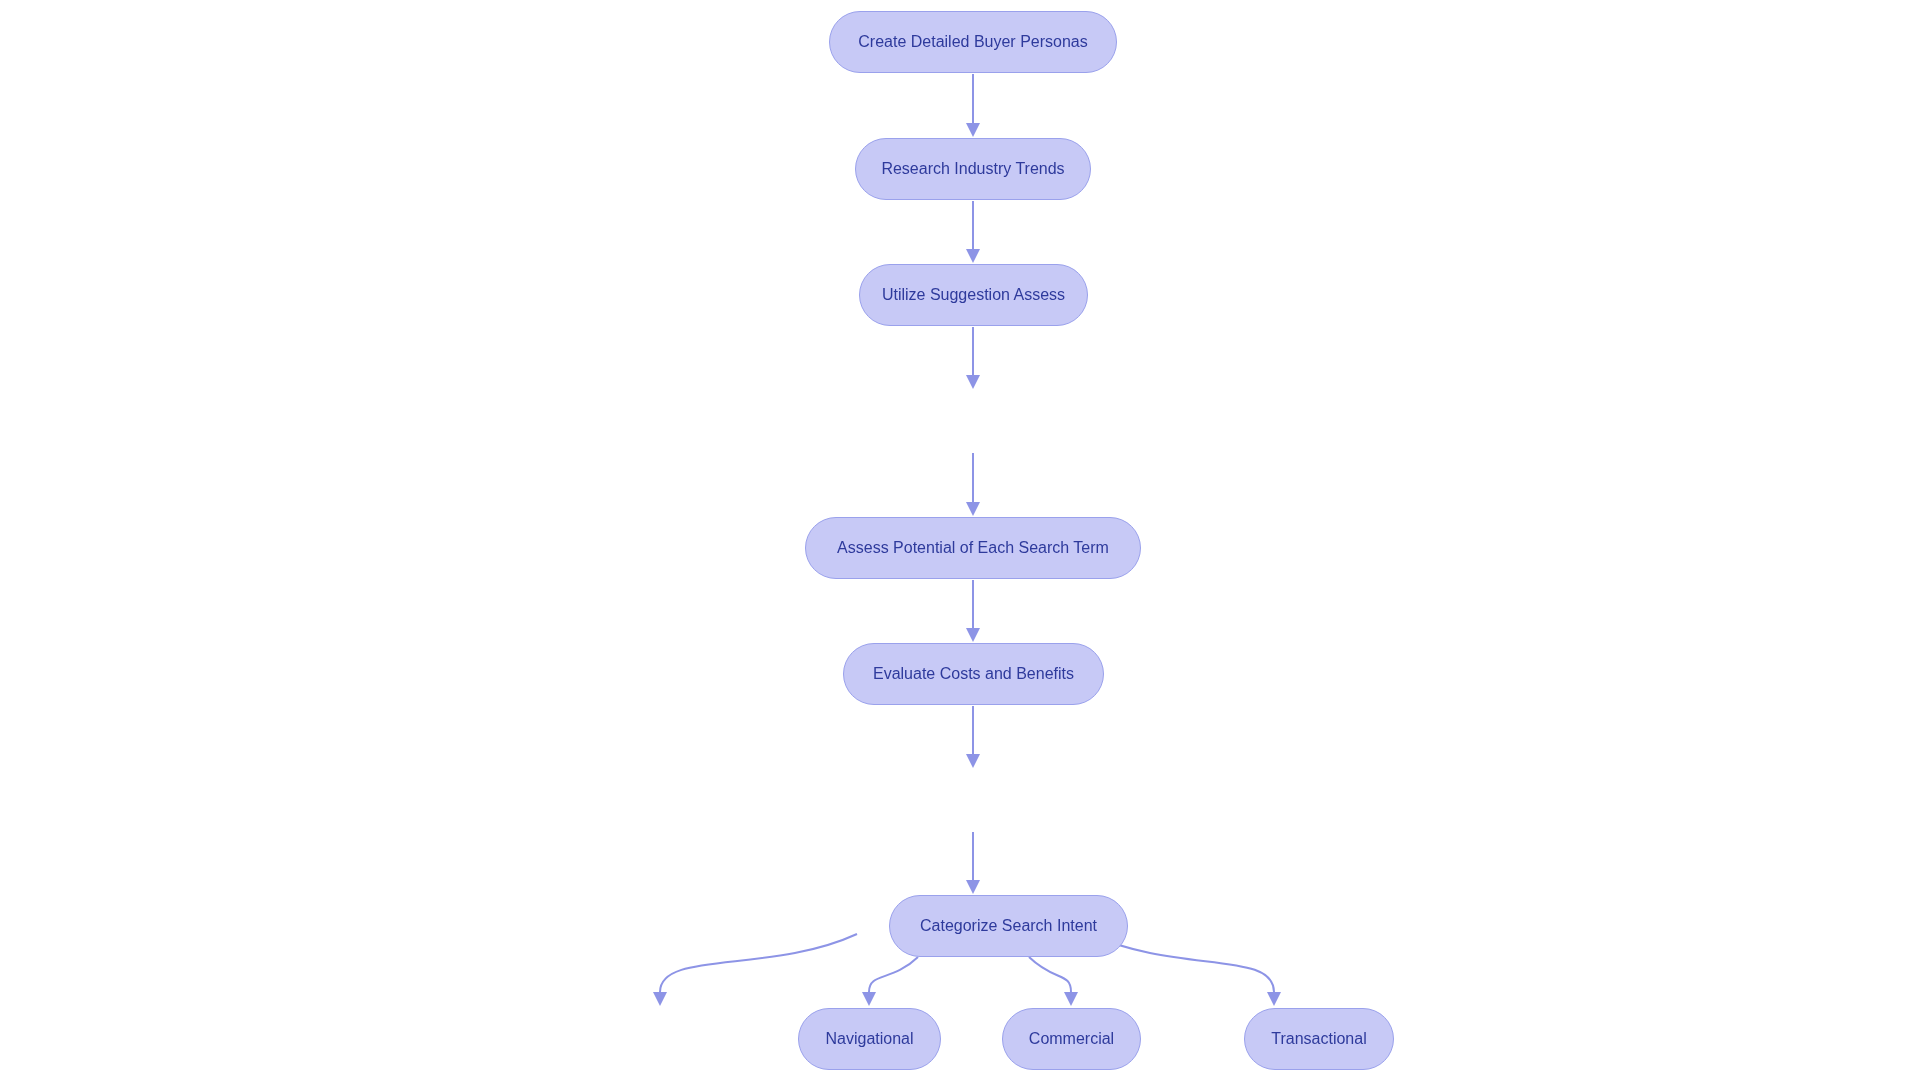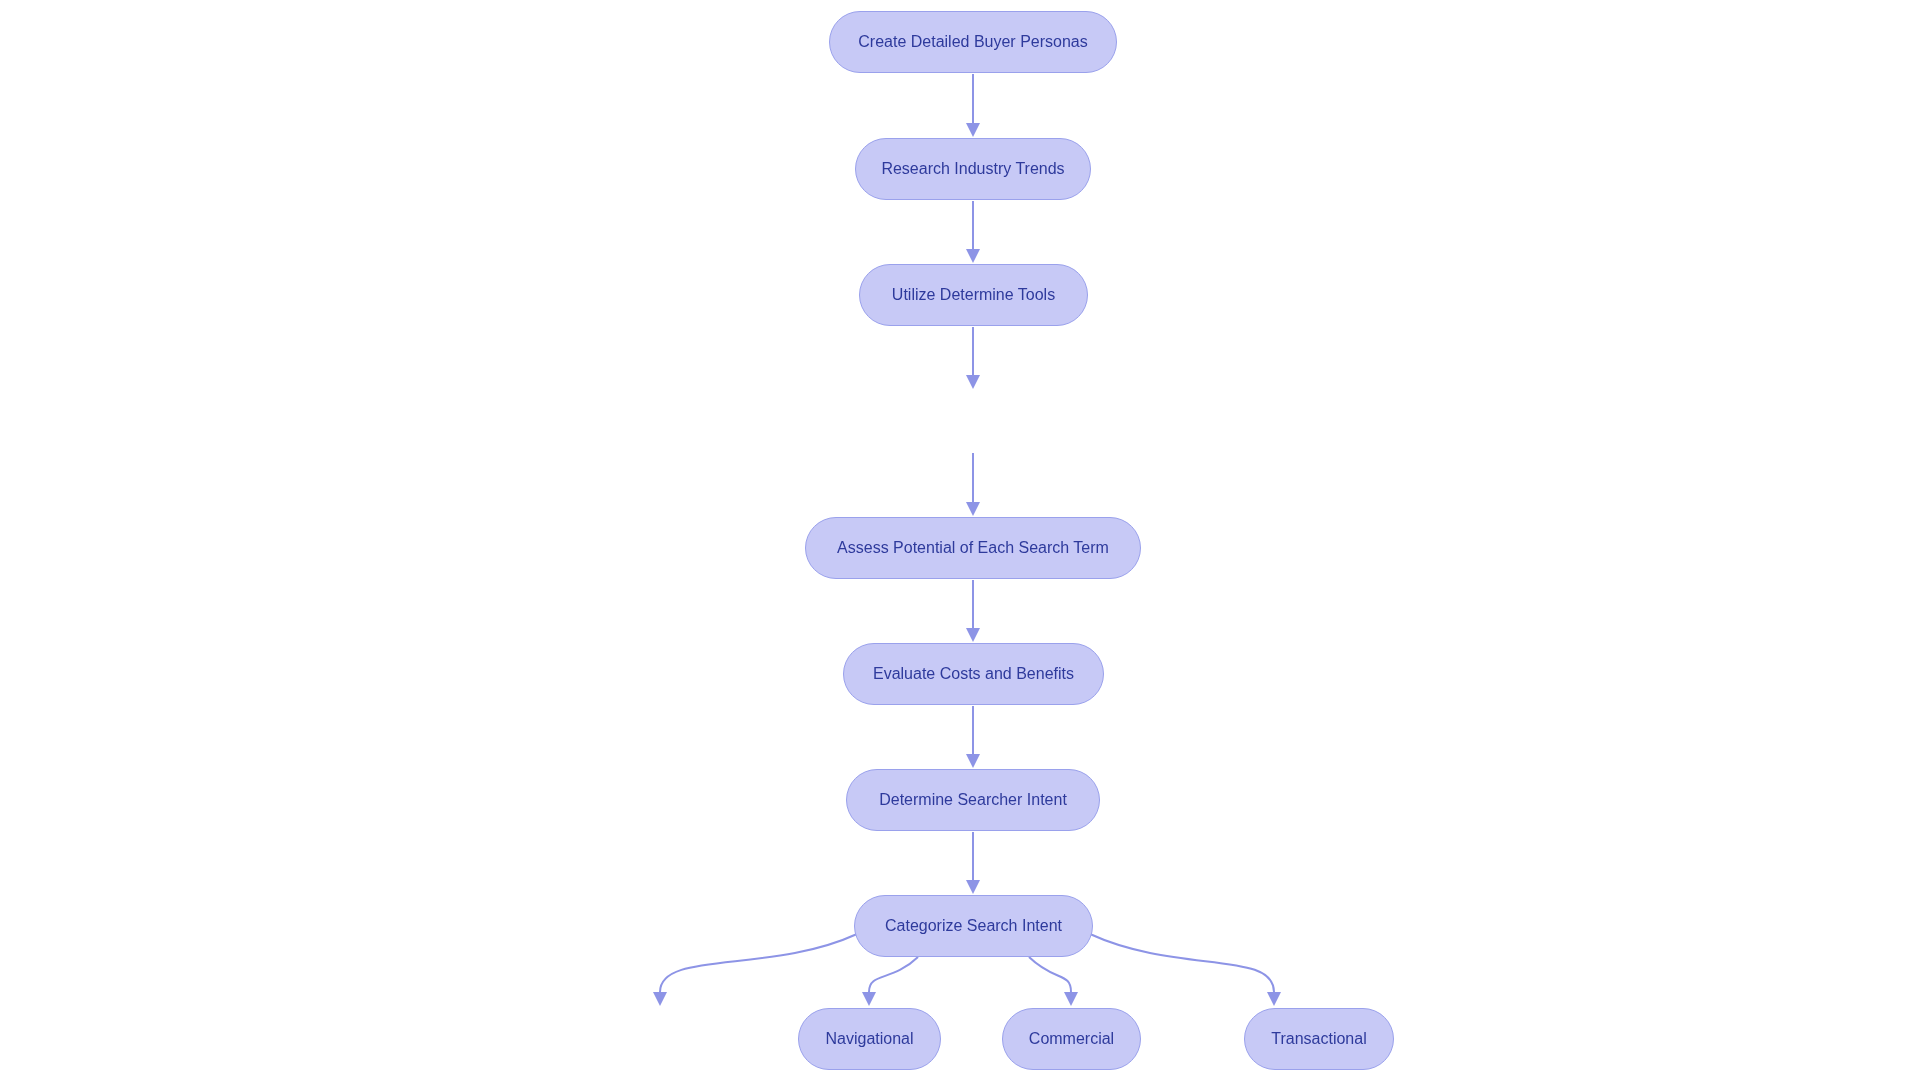--- a/index.html
+++ b/index.html
@@ -101,30 +101,29 @@
     <g>
       <path class="edge-line" d="M1090 934 C1177 974, 1274 950, 1274 992"></path>
       <polygon class="arrow-head" points="1267,992 1281,992 1274,1006"></polygon>
     </g>
   </svg>
 
   <div class="node" style="left:829px;  top:11px;   width:288px;">Create Detailed Buyer Personas</div>
 
   <div class="node" style="left:855px;  top:138px;  width:236px;">Research Industry Trends</div>
 
-  <div class="node" style="left:859px;  top:264px;  width:229px;">Utilize Determine Tools</div>
+  <div class="node" style="left:859px;  top:264px;  width:229px;">Utilize Suggestion Assess</div>
 
 
   <div class="node" style="left:805px;  top:517px;  width:336px;">Assess Potential of Each Search Term</div>
 
   <div class="node" style="left:843px;  top:643px;  width:261px;">Evaluate Costs and Benefits</div>
 
-  <div class="node" style="left:846px;  top:769px;  width:254px;">Determine Searcher Intent</div>
 
-  <div class="node" style="left:854px;  top:895px;  width:239px;">Categorize Search Intent</div>
+  <div class="node" style="left:889px;  top:895px;  width:239px;">Categorize Search Intent</div>
 
 
   <div class="node" style="left:1002px; top:1008px; width:139px;">Commercial</div>
 
   <div class="node" style="left:798px;  top:1008px; width:143px;">Navigational</div>
 
   <div class="node" style="left:1244px; top:1008px; width:150px;">Transactional</div>
 
 </div>
 

